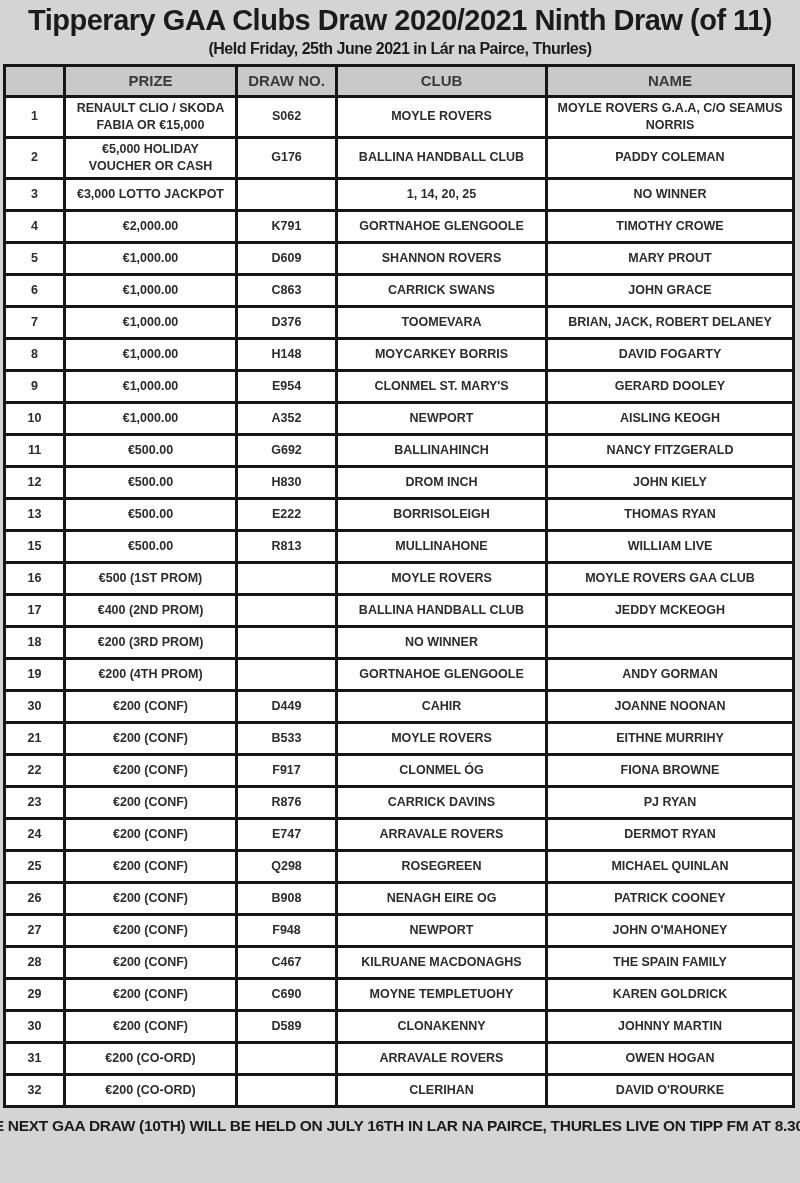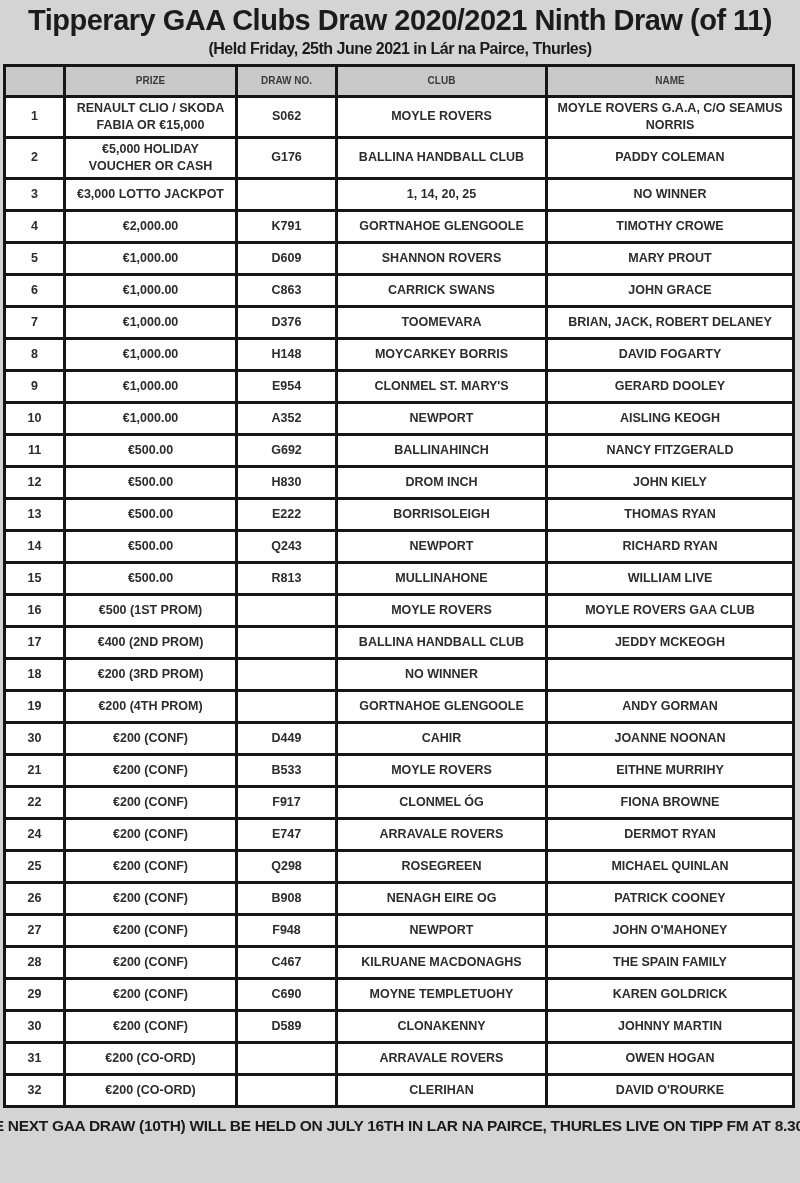--- a/index.html
+++ b/index.html
@@ -49,21 +49,21 @@
     text-align: center;
     vertical-align: middle;
     font-weight: bold;
     padding: 2px 4px;
     overflow: hidden;
     line-height: 1.35;
   }
   .draw-table th {
     background: #c9c9c9;
     color: #3a3a3a;
-    font-size: 10px;
+    font-size: 15px;
     height: 24px;
   }
   .draw-table td {
     background: #fefefe;
     color: #2c2c2c;
     font-size: 12.5px;
     height: 25px;
   }
   .footer-note {
     width: 800px;
@@ -194,27 +194,20 @@
           <td>JOHN KIELY</td>
         </tr>
         <tr>
           <td>13</td>
           <td>€500.00</td>
           <td>E222</td>
           <td>BORRISOLEIGH</td>
           <td>THOMAS RYAN</td>
         </tr>
         <tr>
-          <td>14</td>
-          <td>€500.00</td>
-          <td>Q243</td>
-          <td>NEWPORT</td>
-          <td>RICHARD RYAN</td>
-        </tr>
-        <tr>
           <td>15</td>
           <td>€500.00</td>
           <td>R813</td>
           <td>MULLINAHONE</td>
           <td>WILLIAM LIVE</td>
         </tr>
         <tr>
           <td>16</td>
           <td>€500 (1ST PROM)</td>
           <td></td>
@@ -257,20 +250,27 @@
           <td>EITHNE MURRIHY</td>
         </tr>
         <tr>
           <td>22</td>
           <td>€200 (CONF)</td>
           <td>F917</td>
           <td>CLONMEL ÓG</td>
           <td>FIONA BROWNE</td>
         </tr>
         <tr>
+          <td>23</td>
+          <td>€200 (CONF)</td>
+          <td>R876</td>
+          <td>CARRICK DAVINS</td>
+          <td>PJ RYAN</td>
+        </tr>
+        <tr>
           <td>24</td>
           <td>€200 (CONF)</td>
           <td>E747</td>
           <td>ARRAVALE ROVERS</td>
           <td>DERMOT RYAN</td>
         </tr>
         <tr>
           <td>25</td>
           <td>€200 (CONF)</td>
           <td>Q298</td>

